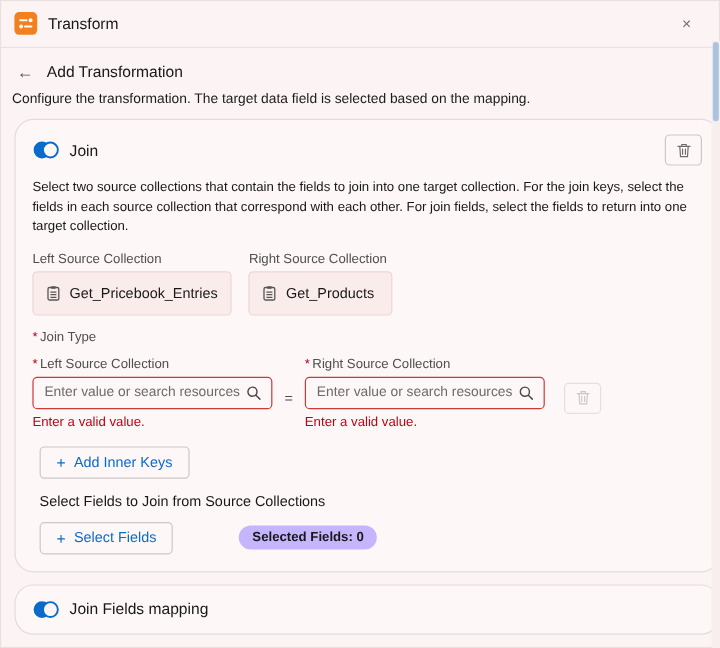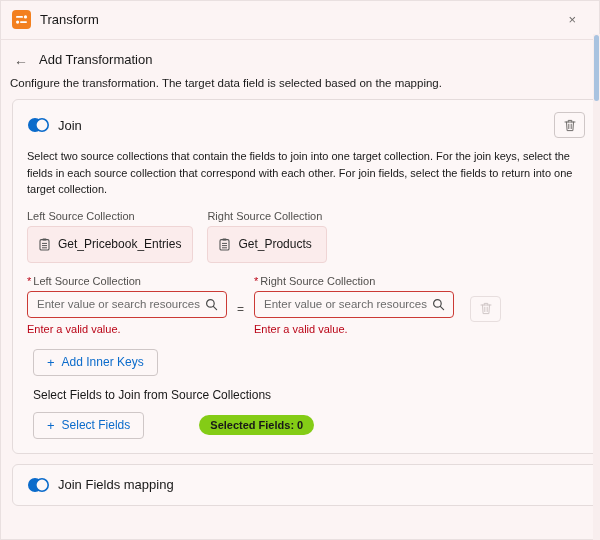--- a/index.html
+++ b/index.html
@@ -16,21 +16,21 @@
   .titlebar { height:40px; display:flex; align-items:center; gap:9px; padding:0 12px; border-bottom:1px solid #ece1e1; }
   .app-icon { width:19px; height:19px; border-radius:4px; background:#f3801f; display:flex; align-items:center; justify-content:center; flex:0 0 auto; }
   .titlebar-title { font-size:13px; color:#181818; }
   .close-x { margin-left:auto; margin-right:12px; color:#6f6c6a; font-size:13px; cursor:pointer; line-height:1; }
   
   .backrow { display:flex; align-items:center; gap:11px; padding:12px 12px 0 14px; }
   .back-arrow { color:#514f4d; font-size:14px; cursor:pointer; line-height:1; }
   .page-title { font-size:13px; color:#181818; }
   .page-desc { font-size:11.5px; color:#1b1b1b; padding:10px 12px 10px 10px; }
   
-  .card { margin:0 0 10px 12px; background:#fdf7f7; border:1px solid #e4dbdb; border-radius:6px; padding:12px 14px; }
+  .card { margin:0 0 10px 12px; background:#fdf7f7; border:1px solid #e4dbdb; border-radius:16px; padding:12px 14px; }
   .card-head { display:flex; align-items:center; gap:8px; }
   .card-title { font-size:13px; }
   .icon-btn { margin-left:auto; width:31px; height:26px; border:1px solid #cfc7c7; border-radius:4px; background:transparent; display:flex; align-items:center; justify-content:center; cursor:pointer; }
   .icon-btn.disabled { border-color:#e7dede; cursor:default; }
   .card-desc { font-size:11px; line-height:1.5; margin:10px 0 12px; max-width:560px; }
   
   .src-row { display:flex; gap:14px; margin-bottom:12px; }
   .field-label { font-size:11px; color:#514f4d; margin-bottom:4px; }
   .req { color:#ba0517; margin-right:2px; }
   .pill { display:inline-flex; align-items:center; gap:8px; height:37px; padding:0 11px; background:#fbecec; border:1px solid #efd5d5; border-radius:4px; font-size:12px; cursor:pointer; min-width:120px; }
@@ -47,21 +47,21 @@
   .key-input input::placeholder { color:#6b6b6b; opacity:1; }
   .search-btn { width:22px; display:flex; align-items:center; justify-content:center; cursor:pointer; background:none; border:0; padding:0; }
   .error-text { font-size:11px; color:#ba0517; margin-top:5px; }
   .eq-sign { margin-top:27px; font-size:12px; color:#514f4d; }
   .keys-row .icon-btn { margin-left:6px; margin-top:21px; }
   
   .btn { display:inline-flex; align-items:center; gap:7px; height:27px; padding:0 13px; border:1px solid #cfc7c7; border-radius:4px; background:transparent; font-size:12px; color:#0b6bcb; font-family:inherit; cursor:pointer; }
   .btn .plus { font-size:13px; line-height:1; }
   .add-keys-wrap { margin:14px 0 0 6px; }
   .fields-row { display:flex; align-items:center; margin:10px 0 2px 6px; }
-  .badge { background:#84cc16; border-radius:11px; padding:4px 11px; font-size:11px; font-weight:700; color:#181818; }
+  .badge { background:#c4b5fd; border-radius:11px; padding:4px 11px; font-size:11px; font-weight:700; color:#181818; }
   .badge.sel { margin-left:55px; }
   
   .scrollbar { position:absolute; top:34px; right:0; bottom:0; width:7px; background:#f8eeee; }
   .scroll-thumb { position:absolute; top:1px; right:1px; width:5px; height:66px; background:#a9c3e0; border-radius:3px; cursor:pointer; }
   svg { display:block; }
 </style>
 </head>
 <body>
 
 <div class="titlebar">
@@ -117,20 +117,21 @@
           <rect x="1" y="1.6" width="9" height="10.4" rx="1.3" fill="none" stroke="#565656" stroke-width="1.1"></rect>
           <rect x="3.4" y="0.6" width="4.2" height="2" rx="0.8" fill="#565656"></rect>
           <path d="M3 5.4h5 M3 7.6h5 M3 9.8h5" stroke="#565656" stroke-width="1"></path>
         </svg>
         <span>Get_Products</span>
       </div>
     </div>
   </div>
 
   <div class="join-type">
+    <div class="field-label"><span class="req">*</span><span>Join Type</span></div>
   </div>
 
 
   <div class="keys-row">
     <div class="key-col">
       <div class="field-label"><span class="req">*</span><span>Left Source Collection</span></div>
       <div class="key-input">
         <input type="text" placeholder="Enter value or search resources..." style="">
         <button class="search-btn">
           <svg width="13" height="13" viewBox="0 0 13 13">

